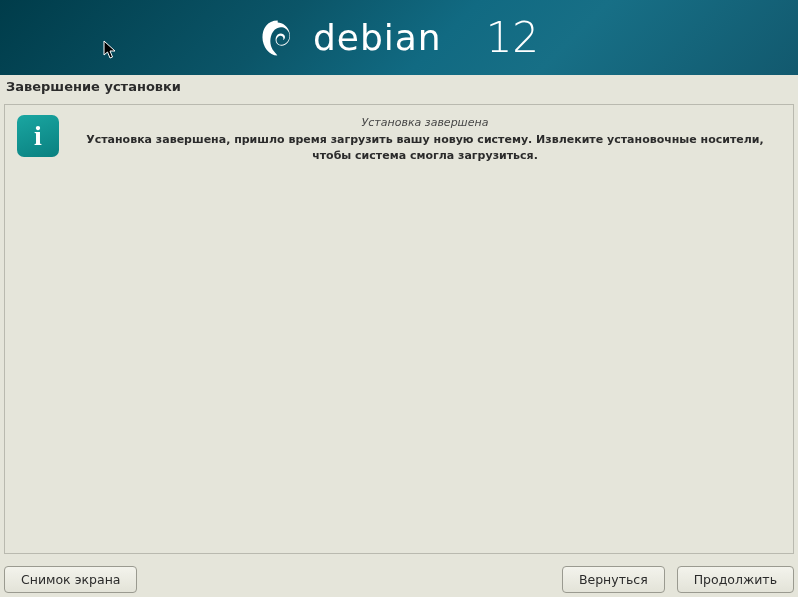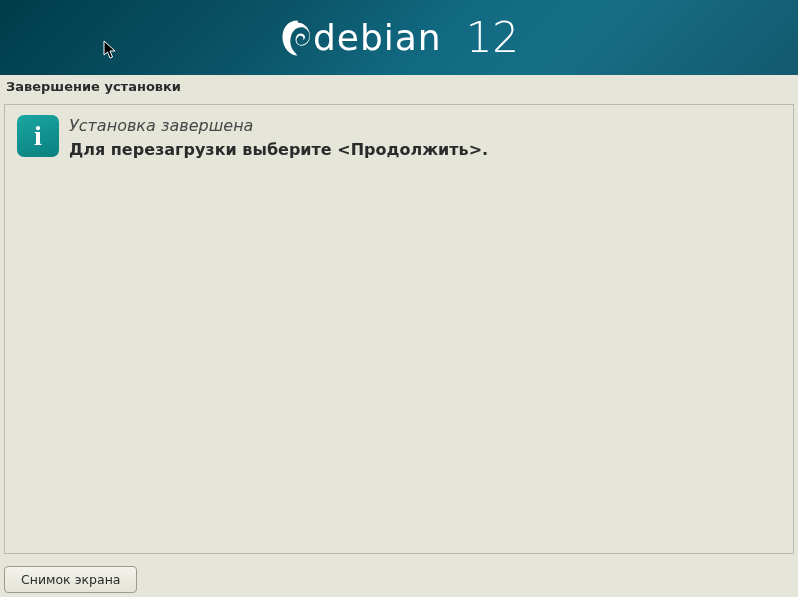--- a/index.html
+++ b/index.html
@@ -22,21 +22,21 @@
       background: linear-gradient(135deg, #003c4a 0%, #0b5568 35%, #116a82 55%, #176f86 70%, #12596e 100%);
       position: relative;
       display: flex;
       align-items: center;
       justify-content: center;
     }
 
     .debian-logo-row {
       display: flex;
       align-items: center;
-      gap: 0;
+      gap: 20px;
     }
 
     .debian-swirl {
       width: 34px;
       height: 42px;
     }
 
     .debian-text {
       color: #ffffff;
       font-size: 36px;
@@ -98,23 +98,24 @@
     }
 
     .info-icon-box span {
       color: #ffffff;
       font-size: 28px;
       font-weight: bold;
       font-family: Georgia, serif;
     }
 
     .panel-text {
-      font-size: 16px;
+      font-size: 11px;
       color: #2b2b2b;
       line-height: 1.4;
+      text-align: center;
     }
 
     .line-title {
       font-style: italic;
       margin-bottom: 2px;
       color: #474747;
     }
 
     .line-bold {
       font-weight: bold;
@@ -168,21 +169,25 @@
 <div class="content-wrapper">
 
   <div class="page-title">Завершение установки</div>
 
   <div class="panel">
     <div class="info-icon-box">
       <span>i</span>
     </div>
     <div class="panel-text">
       <div class="line-title">Установка завершена</div>
-      <div class="line-action">Для перезагрузки выберите &lt;Продолжить&gt;.</div>
+      <div class="line-bold">Установка завершена, пришло время загрузить вашу новую систему. Извлеките установочные носители, чтобы система смогла загрузиться.</div>
     </div>
   </div>
 
   <div class="button-row">
     <button class="installer-btn">Снимок экрана</button>
+    <div class="right-buttons">
+      <button class="installer-btn">Вернуться</button>
+      <button class="installer-btn">Продолжить</button>
+    </div>
   </div>
 
 </div>
 
 </body></html>

